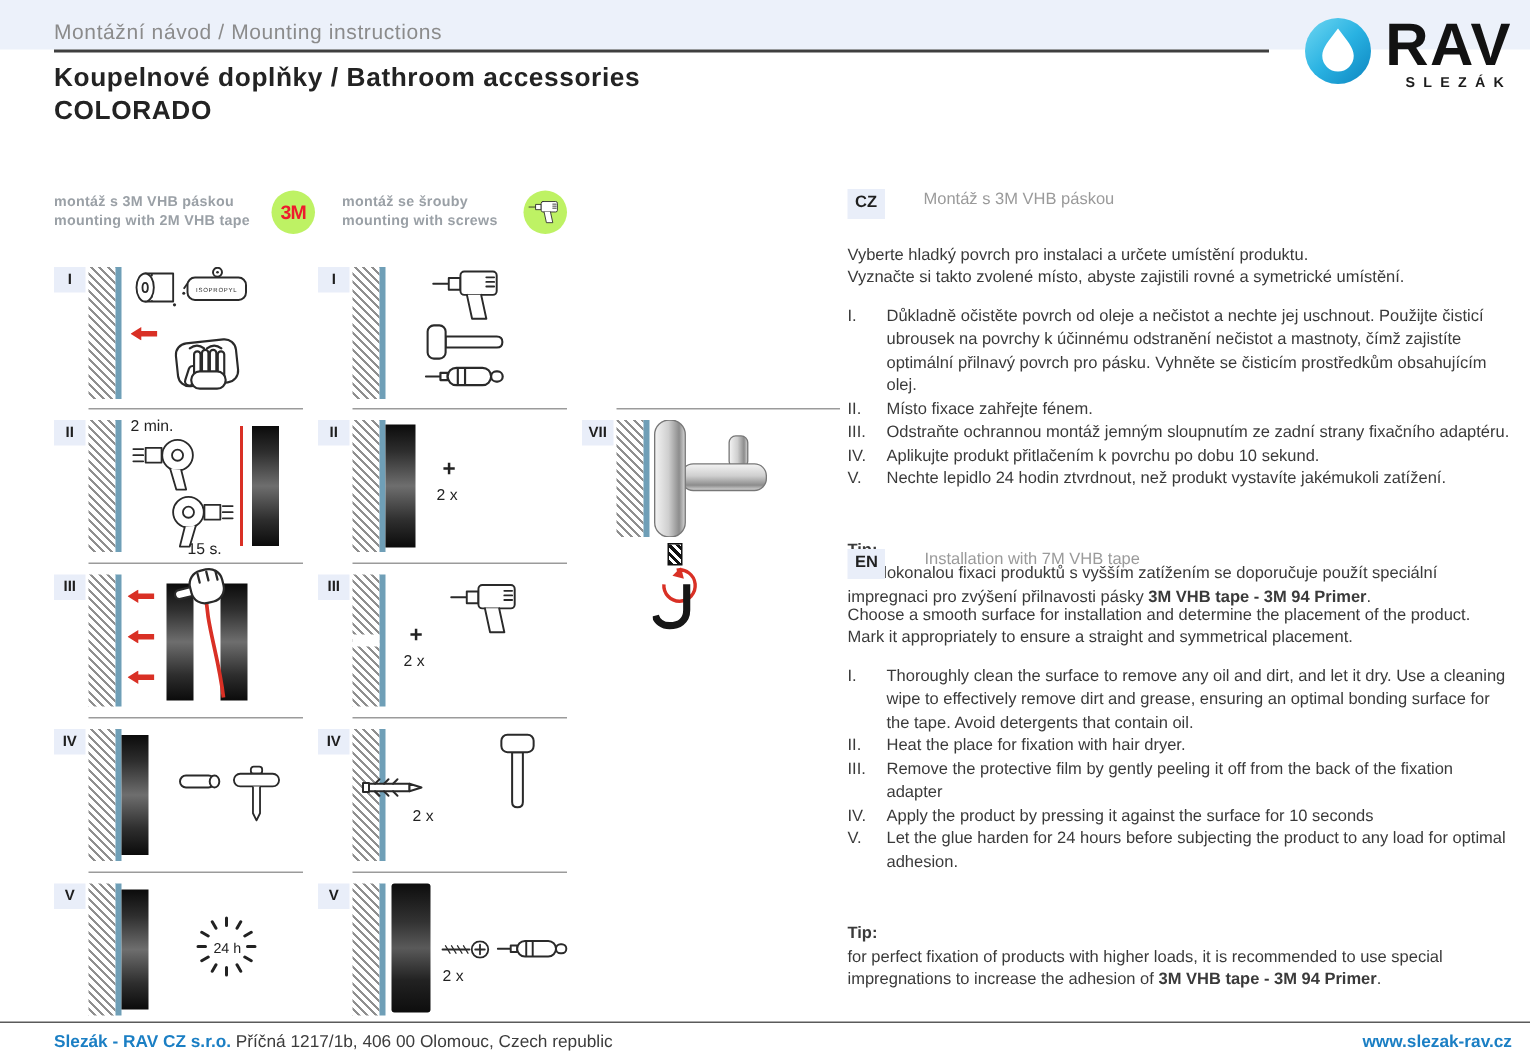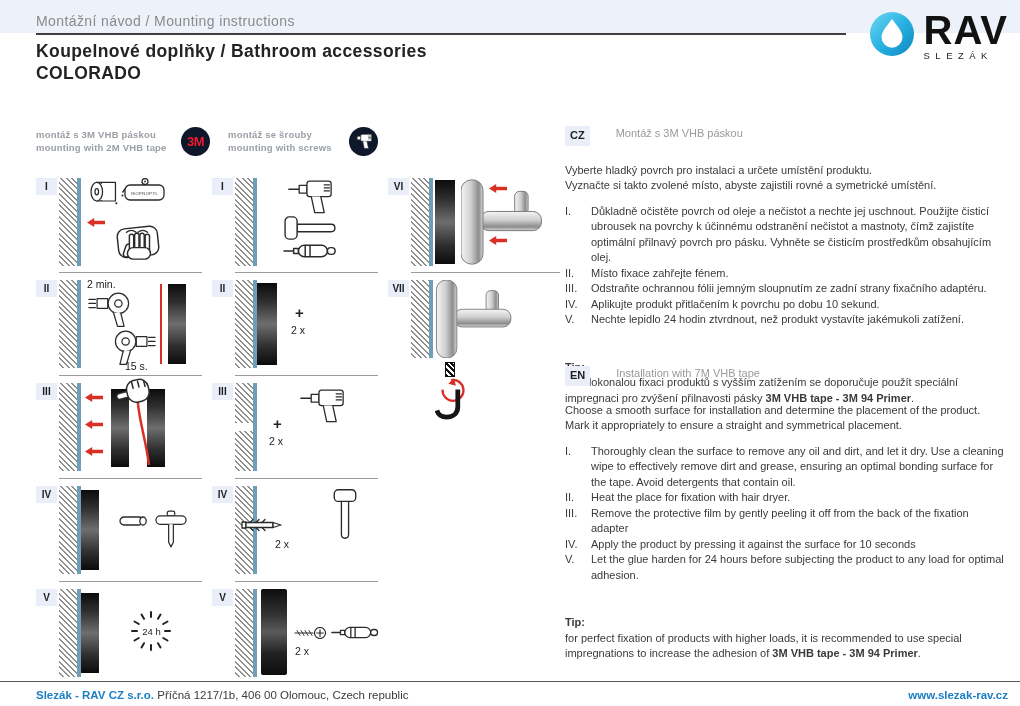--- a/index.html
+++ b/index.html
@@ -8,27 +8,27 @@
   .abs{position:absolute;}
   
   .topbar{position:absolute;left:0;top:0;width:1020px;height:33px;background:#ecf1fa;}
   .subtitle{position:absolute;left:36px;top:13px;font-size:14px;color:#8b8b8b;letter-spacing:.4px;}
   .rule-head{position:absolute;left:36px;top:33px;width:810px;height:2px;background:#3f3f3f;}
   .title{position:absolute;left:36px;top:40px;font-size:17.5px;font-weight:bold;color:#232323;
          line-height:22px;letter-spacing:.4px;}
   .logo{position:absolute;top:11px;right:12px;display:flex;align-items:flex-start;gap:9px;}
   .logo-mark{width:46px;height:46px;}
   .logo-rav{font-size:40px;font-weight:800;color:#121212;line-height:38px;letter-spacing:1px;}
-  .logo-slezak{font-size:9.5px;font-weight:normal;color:#1b1b1b;letter-spacing:5.5px;margin-top:1px;}
+  .logo-slezak{font-size:9.5px;font-weight:bold;color:#1b1b1b;letter-spacing:5.5px;margin-top:1px;text-align:right;}
   
   .method{position:absolute;display:flex;justify-content:space-between;align-items:center;}
   .m-tape{left:36px;top:127px;width:174px;}
   .m-screws{left:228px;top:127px;width:150px;}
   .method-labels{font-size:9.5px;font-weight:bold;color:#9aa0a6;line-height:12.5px;letter-spacing:.2px;}
-  .chip{width:29px;height:29px;border-radius:50%;background:#0f172a;display:flex;
+  .chip{width:29px;height:29px;border-radius:50%;background:#bef264;display:flex;
         align-items:center;justify-content:center;flex:none;text-align:center;}
   .chip-3m span{color:#ee1b2d;font-weight:800;font-size:13px;letter-spacing:-.5px;}
   
   .col{position:absolute;top:172px;}
   .col-tape{left:36px;width:166px;height:512px;}
   .col-screws{left:212px;width:166px;height:512px;}
   .col-mount{left:388px;width:172px;height:512px;}
   .sep{position:absolute;left:23px;right:0;height:1px;background:#9b9b9b;}
   .step{position:absolute;left:0;right:0;height:88px;}
   .lbl{position:absolute;left:0;top:0;min-width:17px;height:17px;padding:0 2px;background:#e9eef9;
@@ -426,36 +426,20 @@
             <use href="#i-sdriver"></use>
           </svg>
         <span class="note" style="left:34px;top:56px">2 x</span>
       </div>
     </div>
   </div>
 
   <div class="col col-mount">
     <div class="sep" style="top:100px"></div>
 
-    <div class="step" style="top:6px">
-      <div class="lbl">VI</div>
-      <div class="wall"></div>
-      <div class="art">
-        <div class="tape" style="left:-2px;top:2px;width:20px;height:84px"></div>
-        <svg class="ic abs" style="left:24px;top:1px" width="92" height="86">
-            <use href="#i-product"></use>
-          </svg>
-        <svg class="ic abs" style="left:52px;top:6px;z-index:2" width="18" height="9">
-            <use href="#i-arrow"></use>
-          </svg>
-        <svg class="ic abs" style="left:52px;top:58px;z-index:2" width="18" height="9">
-            <use href="#i-arrow"></use>
-          </svg>
-      </div>
-    </div>
 
     <div class="step" style="top:108px;height:140px">
       <div class="lbl">VII</div>
       <div class="wall" style="height:78px"></div>
       <div class="art" style="height:140px">
         <svg class="ic abs" style="left:-2px;top:0" width="88" height="78">
             <use href="#i-product"></use>
           </svg>
         <div class="grub" style="left:8px;top:82px"></div>
         <svg class="ic abs" style="left:-2px;top:98px" width="38" height="44">
@@ -478,21 +462,21 @@
       <div class="li">
           <span class="n">I.</span>
           <span class="t">Důkladně očistěte povrch od oleje a nečistot a nechte jej uschnout. Použijte čisticí ubrousek na povrchy k účinnému odstranění nečistot a mastnoty, čímž zajistíte optimální přilnavý povrch pro pásku. Vyhněte se čisticím prostředkům obsahujícím olej.</span>
         </div>
       <div class="li">
           <span class="n">II.</span>
           <span class="t">Místo fixace zahřejte fénem.</span>
         </div>
       <div class="li">
           <span class="n">III.</span>
-          <span class="t">Odstraňte ochrannou fólii jemným sloupnutím ze zadní strany fixačního adaptéru.</span>
+          <span class="t">Odstraňte ochrannou montáž jemným sloupnutím ze zadní strany fixačního adaptéru.</span>
         </div>
       <div class="li">
           <span class="n">IV.</span>
           <span class="t">Aplikujte produkt přitlačením k povrchu po dobu 10 sekund.</span>
         </div>
       <div class="li">
           <span class="n">V.</span>
           <span class="t">Nechte lepidlo 24 hodin ztvrdnout, než produkt vystavíte jakémukoli zatížení.</span>
         </div>
     </div>

